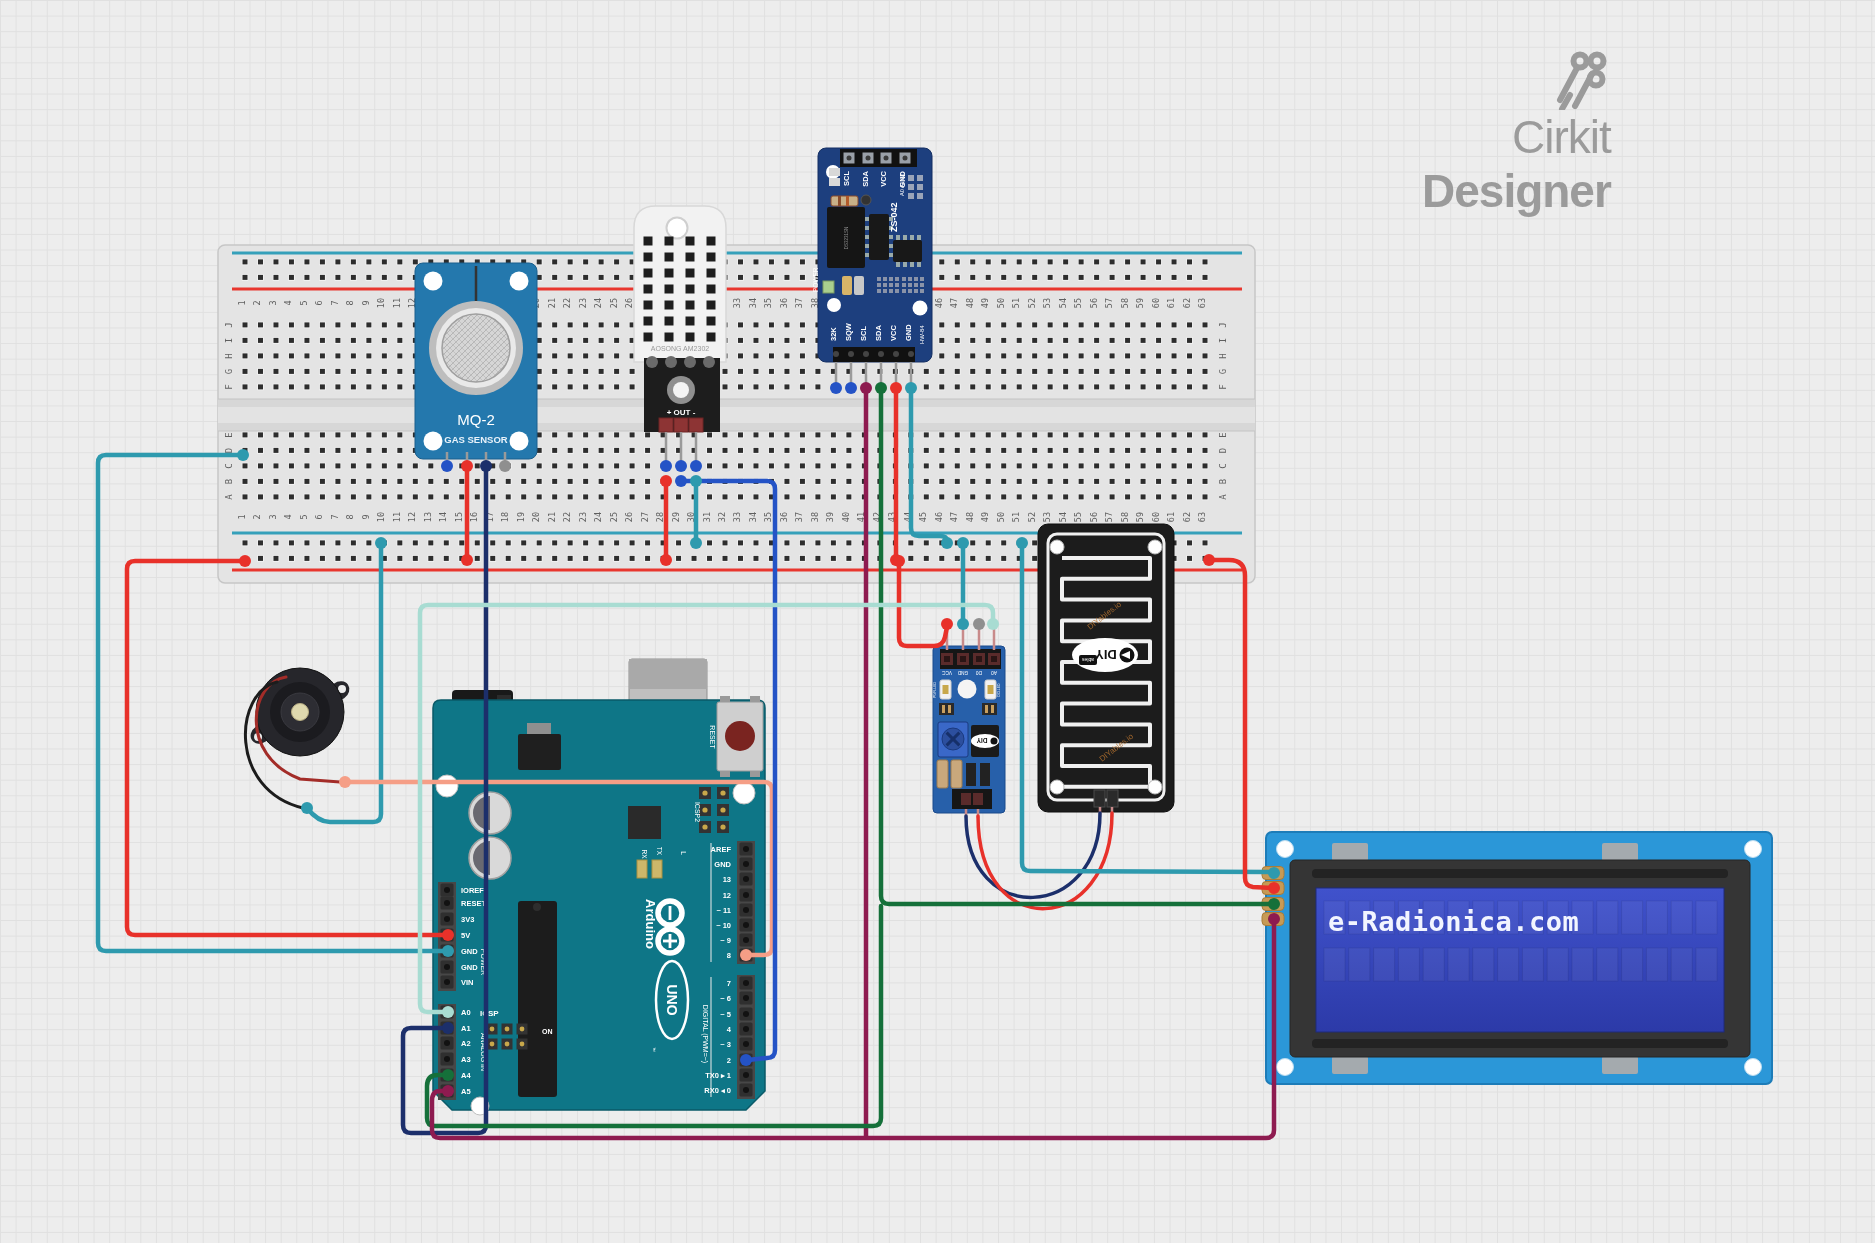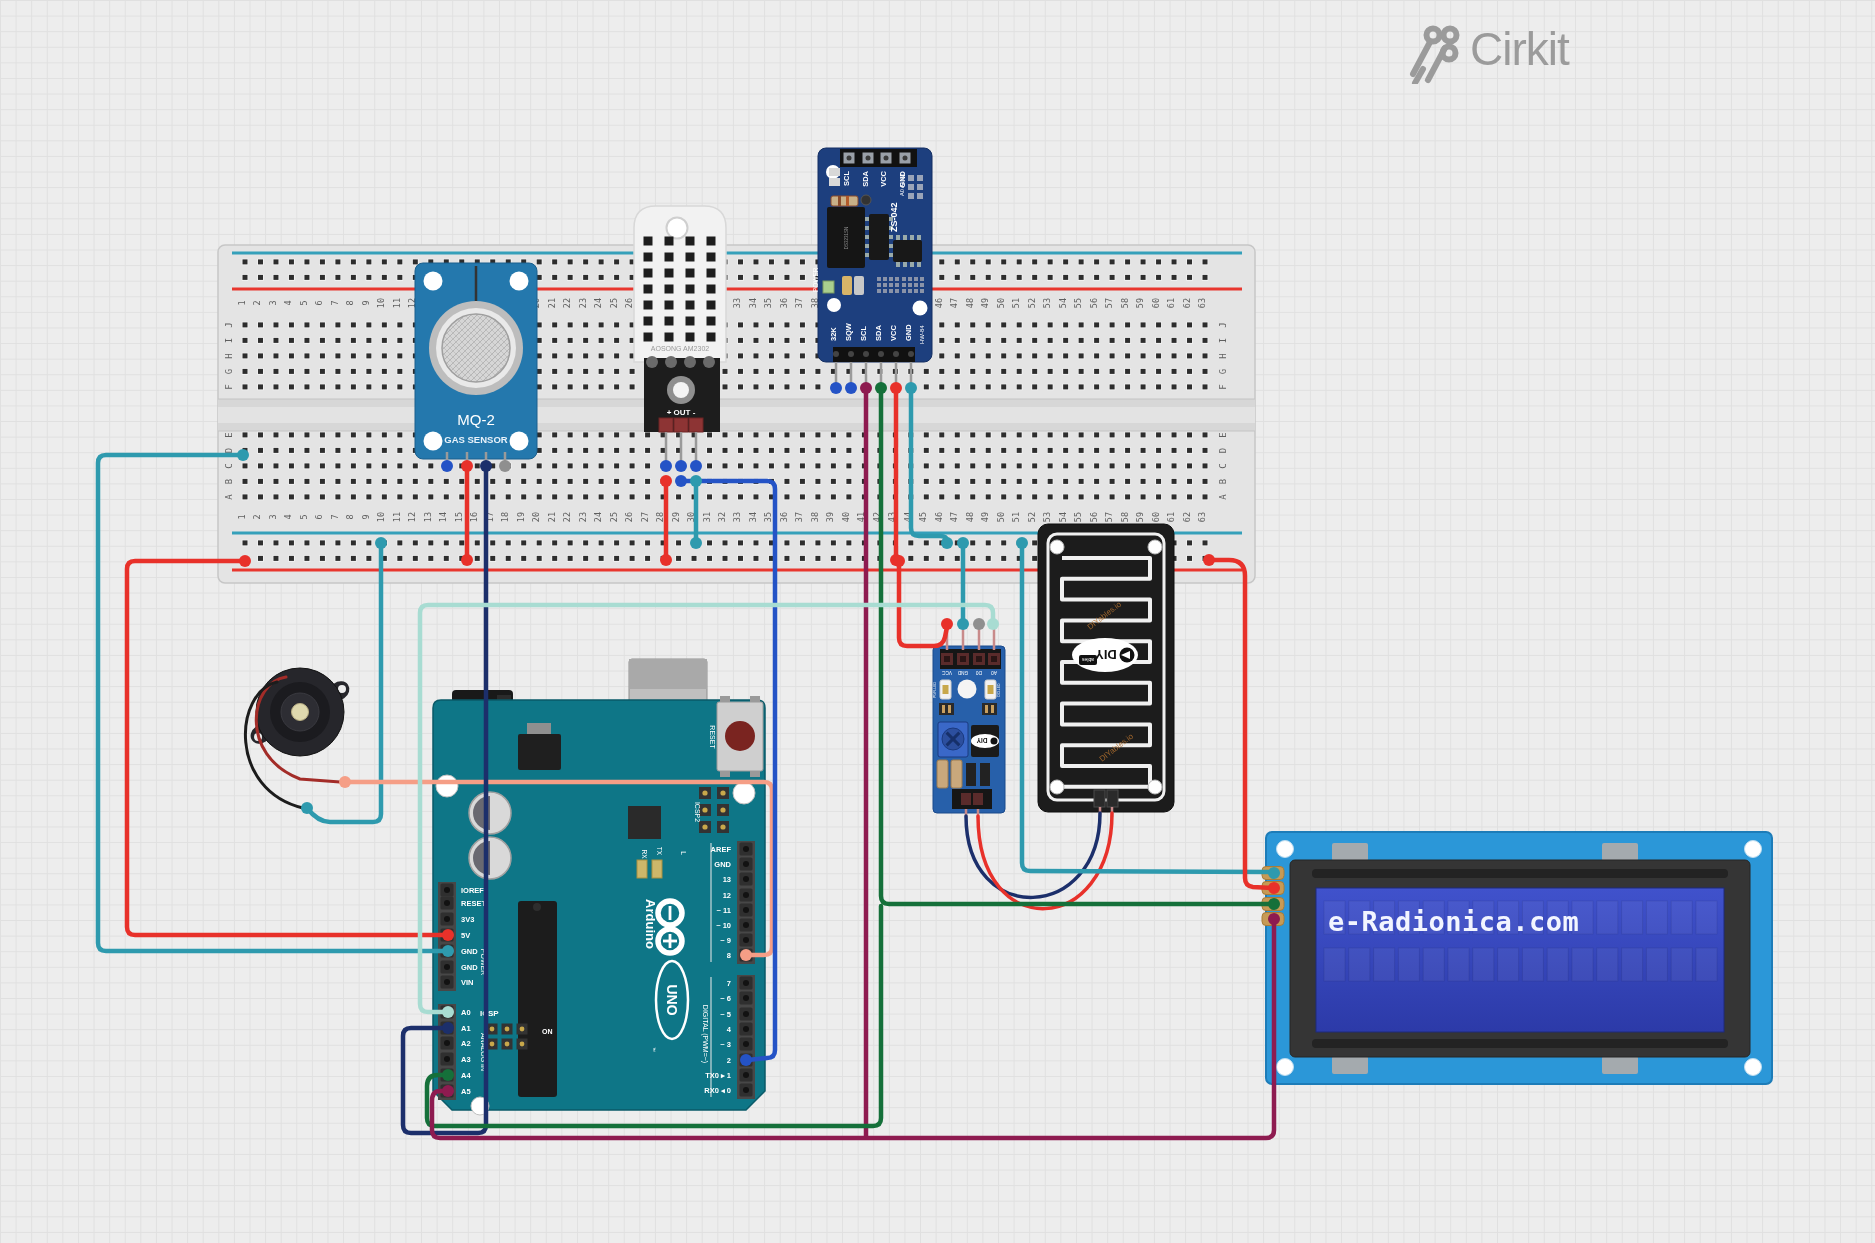--- a/index.html
+++ b/index.html
@@ -3,21 +3,21 @@
 <meta charset="utf-8">
 <style>
   html,body{margin:0;padding:0;background:#ececec;}
   .stage{position:relative;width:1875px;height:1243px;overflow:hidden;
     background-color:#ededed;
     background-image:linear-gradient(#e0e0e0 1px, transparent 1px),
                      linear-gradient(90deg,#e0e0e0 1px, transparent 1px);
     background-size:15.6px 15.6px;
     font-family:"Liberation Sans", sans-serif;}
   #scene{position:absolute;left:0;top:0;}
-  .logo{position:absolute;left:1408px;top:22px;display:flex;align-items:flex-start;color:#9b9b9b;}
+  .logo{position:absolute;left:1408px;top:48px;display:flex;align-items:flex-end;color:#9b9b9b;flex-direction:column;}
   .logo .l1{font-size:46px;font-weight:500;letter-spacing:-1px;margin-left:6px;}
   .logo .l2{font-size:46px;font-weight:800;letter-spacing:-1px;margin-left:14px;}
   text{user-select:none;}
 </style>
 </head>
 <body>
 
 <div class="stage">
   <svg id="scene" width="1875" height="1243" viewBox="0 0 1875 1243">
     <defs>
@@ -2511,14 +2511,15 @@
       <g stroke="#9b9b9b" stroke-width="6" fill="none" stroke-linecap="round">
         <path d="M5,52 L22,20"></path>
           <path d="M20,58 L37,26"></path>
           <path d="M7,61 L15,47"></path>
         <circle cx="25" cy="13" r="6.5"></circle>
           <circle cx="42" cy="13" r="6.5"></circle>
           <circle cx="41" cy="31" r="6.5"></circle>
       </g>
     </svg>
     <span class="l1">Cirkit</span>
+    <span class="l2">Designer</span>
   </div>
 </div>
 
 </body></html>

